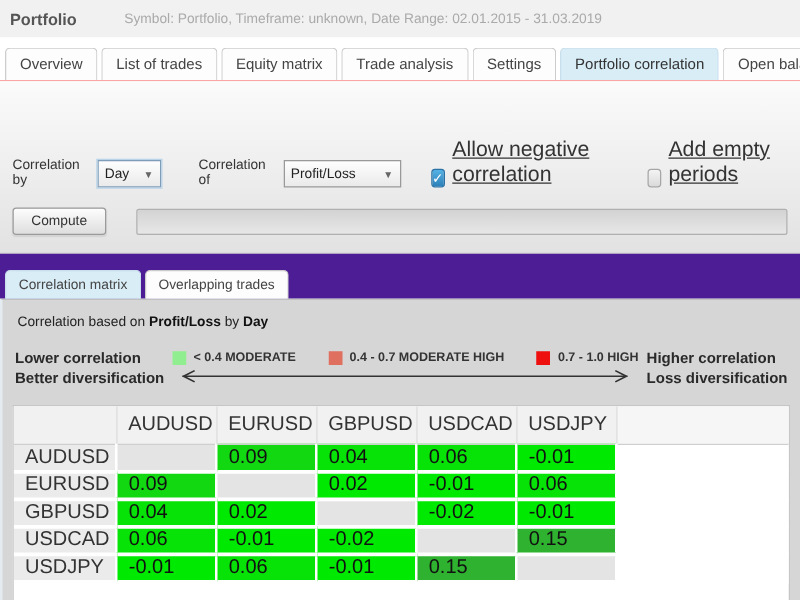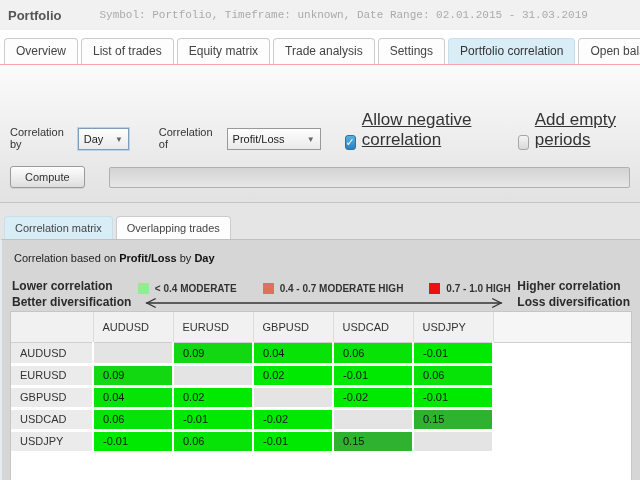--- a/index.html
+++ b/index.html
@@ -2,21 +2,21 @@
 <html><head>
 <meta charset="utf-8">
 <style>
   * { margin:0; padding:0; box-sizing:border-box; }
   html,body { width:640px; height:480px; overflow:hidden; }
   body { font-family:"Liberation Sans","DejaVu Sans",sans-serif; background:#fff; color:#333; }
 
   
   .titlebar { height:30px; background:#f1f1f1; display:flex; align-items:center; padding:0 8px;gap:28px; }
   .titlebar .title { font-size:13px; font-weight:bold; color:#555; margin-right:10px; }
-  .titlebar .subtitle { font-size:11px; color:#aaa;font-family:Liberation Mono, monospace; }
+  .titlebar .subtitle { font-size:11px; color:#aaa; }
 
   
   .tabbar { display:flex; align-items:flex-end; padding:8px 4px 0 4px; border-bottom:1px solid #fca5a5; background:#fff; }
   .tab { font-size:12px; color:#444; background:#fdfdfd; border:1px solid #ccc; border-bottom:none;
          border-radius:4px 4px 0 0; padding:5px 11px 6px 11px; margin-right:3px; cursor:default; white-space:nowrap; }
   .tab.active { background:#d9edf7; border-color:#c9dfec; color:#333; }
 
   
   .controls { background:linear-gradient(#fbfbfb,#e2e2e2); border-bottom:1px solid #c4c4c4; padding:13px 10px 14px 10px; }
   .crow1 { display:flex; align-items:flex-end; font-size:11px; }
@@ -30,41 +30,41 @@
   .cb { width:15px; height:15px; border-radius:3px; display:flex; align-items:center; justify-content:center; }
   .cb.checked { background:linear-gradient(#55b2e4,#2d80b9); border:1px solid #2a72a5; color:#fff; font-size:11px; font-weight:bold; }
   .cb.unchecked { background:linear-gradient(#f4f4f4,#dadada); border:1px solid #a6a6a6; color:transparent; }
   .cblabel { font-size:17px; margin-left:6px;text-decoration:underline; }
   .btn { font-size:11px; color:#333; background:linear-gradient(#fdfdfd,#dedede); border:1px solid #9a9a9a;
          border-radius:3px; padding:4px 14px; box-shadow:0 1px 1px rgba(0,0,0,.08); cursor:default; }
   .progress { flex:1; height:21px; margin-left:11px; border:1px solid #b0b0b0; border-radius:2px;
               background:linear-gradient(#d3d3d3,#e7e7e7); }
 
   
-  .subtabbar { display:flex; align-items:flex-end; padding:13px 4px 0 4px; background:#e5e5e5; }
+  .subtabbar { display:flex; align-items:flex-end; padding:13px 4px 0 4px; background:#4c1d95; }
   .subtab { font-size:11px; color:#444; background:#fdfdfd; border:1px solid #ccc; border-bottom:none;
             border-radius:4px 4px 0 0; padding:5px 10px; margin-right:3px; white-space:nowrap; }
   .subtab.active { background:#d9edf7; border-color:#c9dfec; }
 
   
   .panel { background:#d6d6d6; border-top:1px solid #c0c0c0; border-left:2px solid #e4ecf2; height:277px; padding:8px 8px 0 8px; }
   .basedon { font-size:11px; color:#222; margin:4px 0 14px 4px; }
   .basedon b { color:#111; }
 
-  .legendrow { display:flex; align-items:flex-end; margin:0 2px 1px 2px; }
+  .legendrow { display:flex; align-items:center; margin:0 2px 14px 2px; }
   .leg-side { font-size:12px; font-weight:bold; color:#2a2a2a; line-height:16px; white-space:nowrap; }
   .leg-center { flex:1; margin:0 6px; display:flex; flex-direction:column; }
   .leg-items { display:flex; justify-content:center; gap:26px; margin-top:1px; }
   .leg-item { display:flex; align-items:center; font-size:10px; font-weight:bold; color:#333; white-space:nowrap; }
   .leg-swatch { width:11px; height:11px; margin-right:6px; display:inline-block; }
   .leg-arrow { height:14px; margin-top:2px; }
 
   
   .matrixwrap { background:#fff; border:1px solid #c6c6c6; border-bottom:none; width:622px; height:170px; overflow:hidden; }
-  table.matrix { border-collapse:collapse; table-layout:fixed; width:100%; font-size:11px; }
+  table.matrix { border-collapse:collapse; table-layout:fixed; width:100%; font-size:16px; }
   .matrix th { height:30px; background:#f1f1f1; font-weight:normal; color:#333; text-align:left;
                padding-left:9px; border-right:1px solid #dcdcdc; border-bottom:1px solid #cfcfcf; }
   .matrix th.filler { background:#f6f6f6; border-right:none; }
   .matrix td { height:22px; padding-left:9px; color:#111; border-right:2px solid #fff; border-bottom:3px solid #fff; }
   .matrix td.rowlabel { background:#ebebeb; color:#333; }
   .matrix td.filler { background:#fff; border-right:none; }
 </style>
 </head>
 <body>
 

